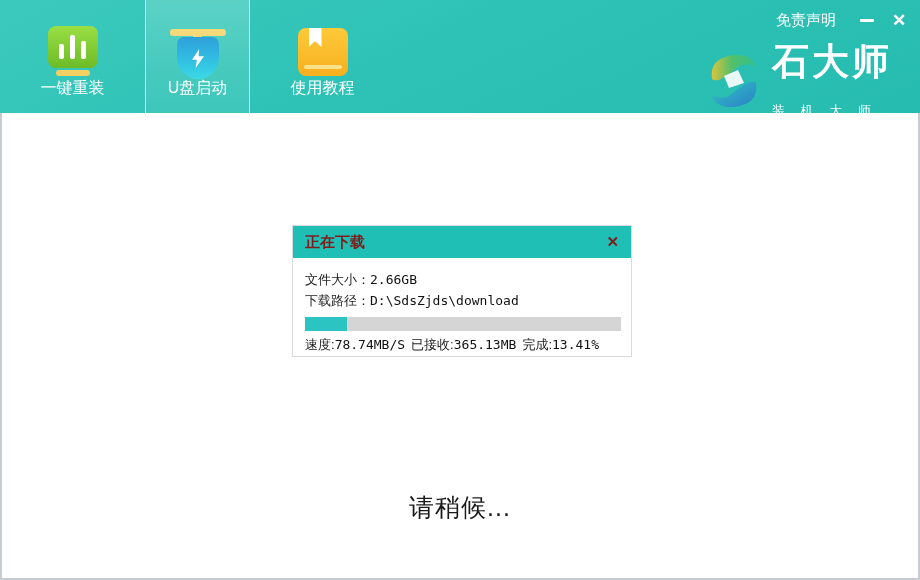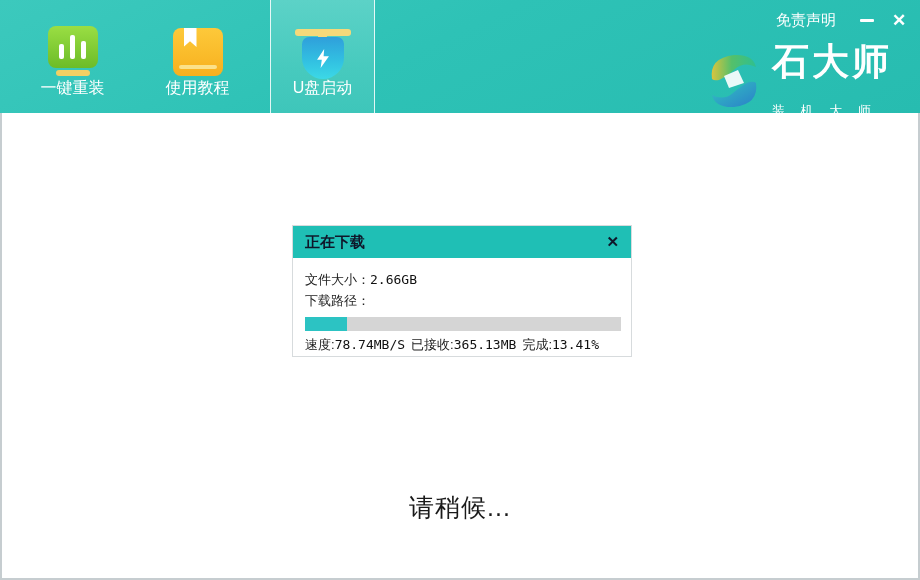--- a/index.html
+++ b/index.html
@@ -86,21 +86,21 @@
     background:#ffffff;
     border-left:2px solid #c6cdd0; border-right:2px solid #c6cdd0; border-bottom:2px solid #c6cdd0;
   }
   
   .dialog {
     position:absolute; left:290px; top:112px; width:340px; height:132px;
     background:#ffffff; border:1px solid #d7dbdd;
   }
   .dialog-titlebar {
     height:32px; background:#1fbfb5; display:flex; align-items:center;
-    padding:16px 12px; color:#0f172a;
+    padding:16px 12px; color:#7f1d1d;
   }
   .dialog-title { font-size:15px; font-weight:bold; }
   .dialog-close { margin-left:auto; font-size:15px; font-weight:bold; cursor:pointer; }
   .dialog-body { padding:11px 12px 0 12px; }
   .dlg-row { display:flex; align-items:center; height:21px; font-size:13px; color:#222222; }
   .dlg-row .val { font-family:"DejaVu Sans Mono", monospace; font-size:13px; color:#111111; }
   .progress {
     margin-top:6px; width:316px; height:14px; background:#d5d5d5; overflow:hidden;
   }
   .progress-fill { height:14px; background:#2cc3c3; width:0; }
@@ -127,43 +127,43 @@
       <div class="tab">
         <div class="icon-wrap">
           <div class="chart-rect">
             <span class="bar b1"></span>
               <span class="bar b2"></span>
               <span class="bar b3"></span>
           </div>
           <div class="chart-base"></div>
         </div>
         <div class="tab-label">一键重装</div>
-      </div>
-
-      <div class="tab">
-        <div class="icon-wrap">
-          <div class="book-rect">
-              <div class="book-mark"></div>
-              <div class="book-line"></div>
-            </div>
-        </div>
-        <div class="tab-label">使用教程</div>
       </div>
 
       <div class="tab active">
         <div class="icon-wrap">
           <div class="usb-top"></div>
           <div class="usb-stem"></div>
           <div class="usb-body">
             <svg width="12" height="19" viewBox="0 0 10 16">
               <polygon points="6,0 0,9 4,9 3,16 10,6 5.5,6" fill="#ffffff"></polygon>
             </svg>
           </div>
         </div>
         <div class="tab-label">U盘启动</div>
+      </div>
+
+      <div class="tab">
+        <div class="icon-wrap">
+          <div class="book-rect">
+              <div class="book-mark"></div>
+              <div class="book-line"></div>
+            </div>
+        </div>
+        <div class="tab-label">使用教程</div>
       </div>
 
     </div>
 
     <div class="disclaimer">免责声明</div>
 
     <div class="win-btn btn-min">
       <span class="min-bar"></span>
     </div>
     <div class="win-btn btn-close">✕</div>
@@ -201,20 +201,21 @@
         <span class="dialog-title">正在下载</span>
         <span class="dialog-close">✕</span>
       </div>
       <div class="dialog-body">
         <div class="dlg-row">
           <span class="lbl">文件大小：</span>
           <span class="val">2.66GB</span>
         </div>
         <div class="dlg-row">
           <span class="lbl">下载路径：</span>
+          <span class="val">D:\SdsZjds\download</span>
         </div>
         <div class="progress">
           <div class="progress-fill" style="width: 13.41%;"></div>
         </div>
         <div class="stats">
           <span class="stat"><span>速度:</span><span class="val">78.74MB/S</span></span>
           <span class="stat"><span>已接收:</span><span class="val">365.13MB</span></span>
           <span class="stat"><span>完成:</span><span class="val">13.41%</span></span>
         </div>
       </div>

